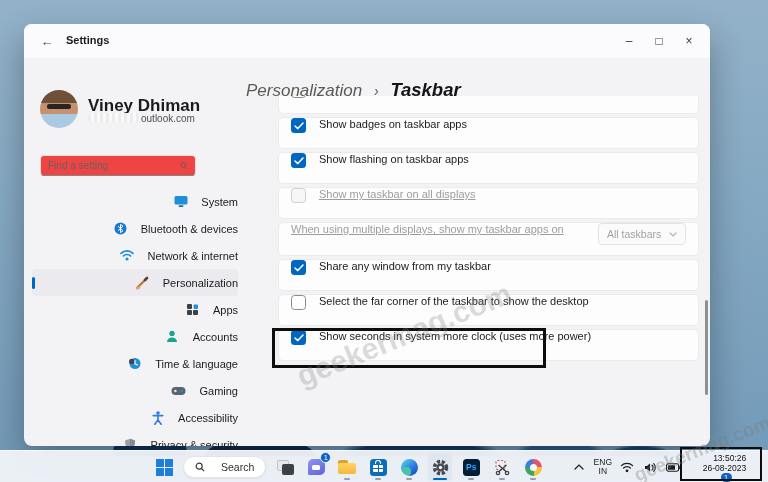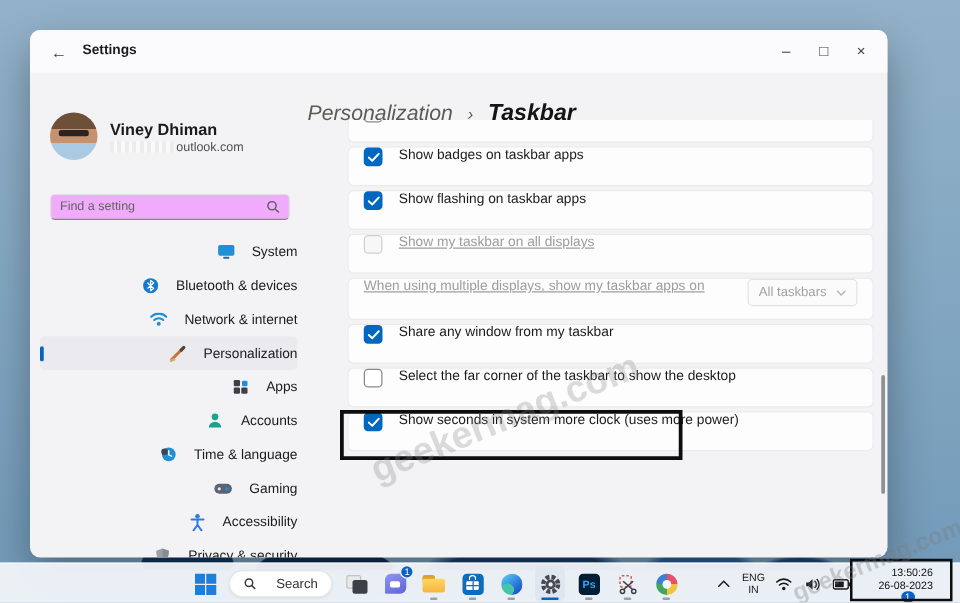--- a/index.html
+++ b/index.html
@@ -28,25 +28,25 @@
   .win-title { position:absolute; left:42px; top:10px; font-size:11px; font-weight:700; color:#1b1b1b; }
   .win-controls { position:absolute; right:6px; top:0; height:34px; display:flex; }
   .win-controls span { width:30px; height:34px; display:flex; align-items:center; justify-content:center;
     font-size:12px; color:#3a3a3a; cursor:pointer; }
 
   
   .sidebar { position:absolute; left:0; top:34px; width:222px; bottom:0; }
   .avatar { position:absolute; left:16px; top:32px; width:38px; height:38px; border-radius:50%;
     background:linear-gradient(180deg,#6e4f38 0 34%,#c6916e 34% 64%,#aac9e3 64% 100%); overflow:hidden; }
   .avatar .shades { position:absolute; left:7px; top:14px; width:24px; height:5px; border-radius:2px; background:#2a2420; }
-  .user-name { position:absolute; left:64px; top:38px; font-size:13px; font-weight:700; color:#1b1b1b; }
+  .user-name { position:absolute; left:64px; top:38px; font-size:17px; font-weight:700; color:#1b1b1b; }
   .user-email { position:absolute; left:64px; top:55px; font-size:10px; color:#4f4f4f; display:flex; align-items:flex-start; }
   .scribble { display:inline-block; width:52px; height:9px; margin-right:1px; border-radius:2px;
     background:repeating-linear-gradient(90deg,#ececec 0 3px,#f9f9f9 3px 6px); }
-  .searchbox { position:absolute; left:16px; top:97px; width:192px; height:21px; background:#f0abfc;
+  .searchbox { position:absolute; left:16px; top:97px; width:156px; height:21px; background:#ef4444;
     border:1px solid #e0e0e0; border-bottom:1px solid #86868a; border-radius:4px;
     display:flex; align-items:center; padding:0 7px; }
   .searchbox input { flex:1; border:none; outline:none; font-size:10px; color:#1b1b1b; background:transparent;
     font-family:"Liberation Sans", sans-serif; }
   .searchbox input::placeholder { color:#636363; }
   .nav { position:absolute; left:8px; top:130px; width:206px; }
   .nav-item { position:relative; height:27px; display:flex; align-items:center; padding-left:12px;
     border-radius:4px; cursor:pointer;justify-content:flex-end; }
   .nav-item.selected { background:#eaeaef; }
   .nav-item.selected .pill { position:absolute; left:0; top:7.5px; width:3px; height:12px; border-radius:2px; background:#0067c0; }

